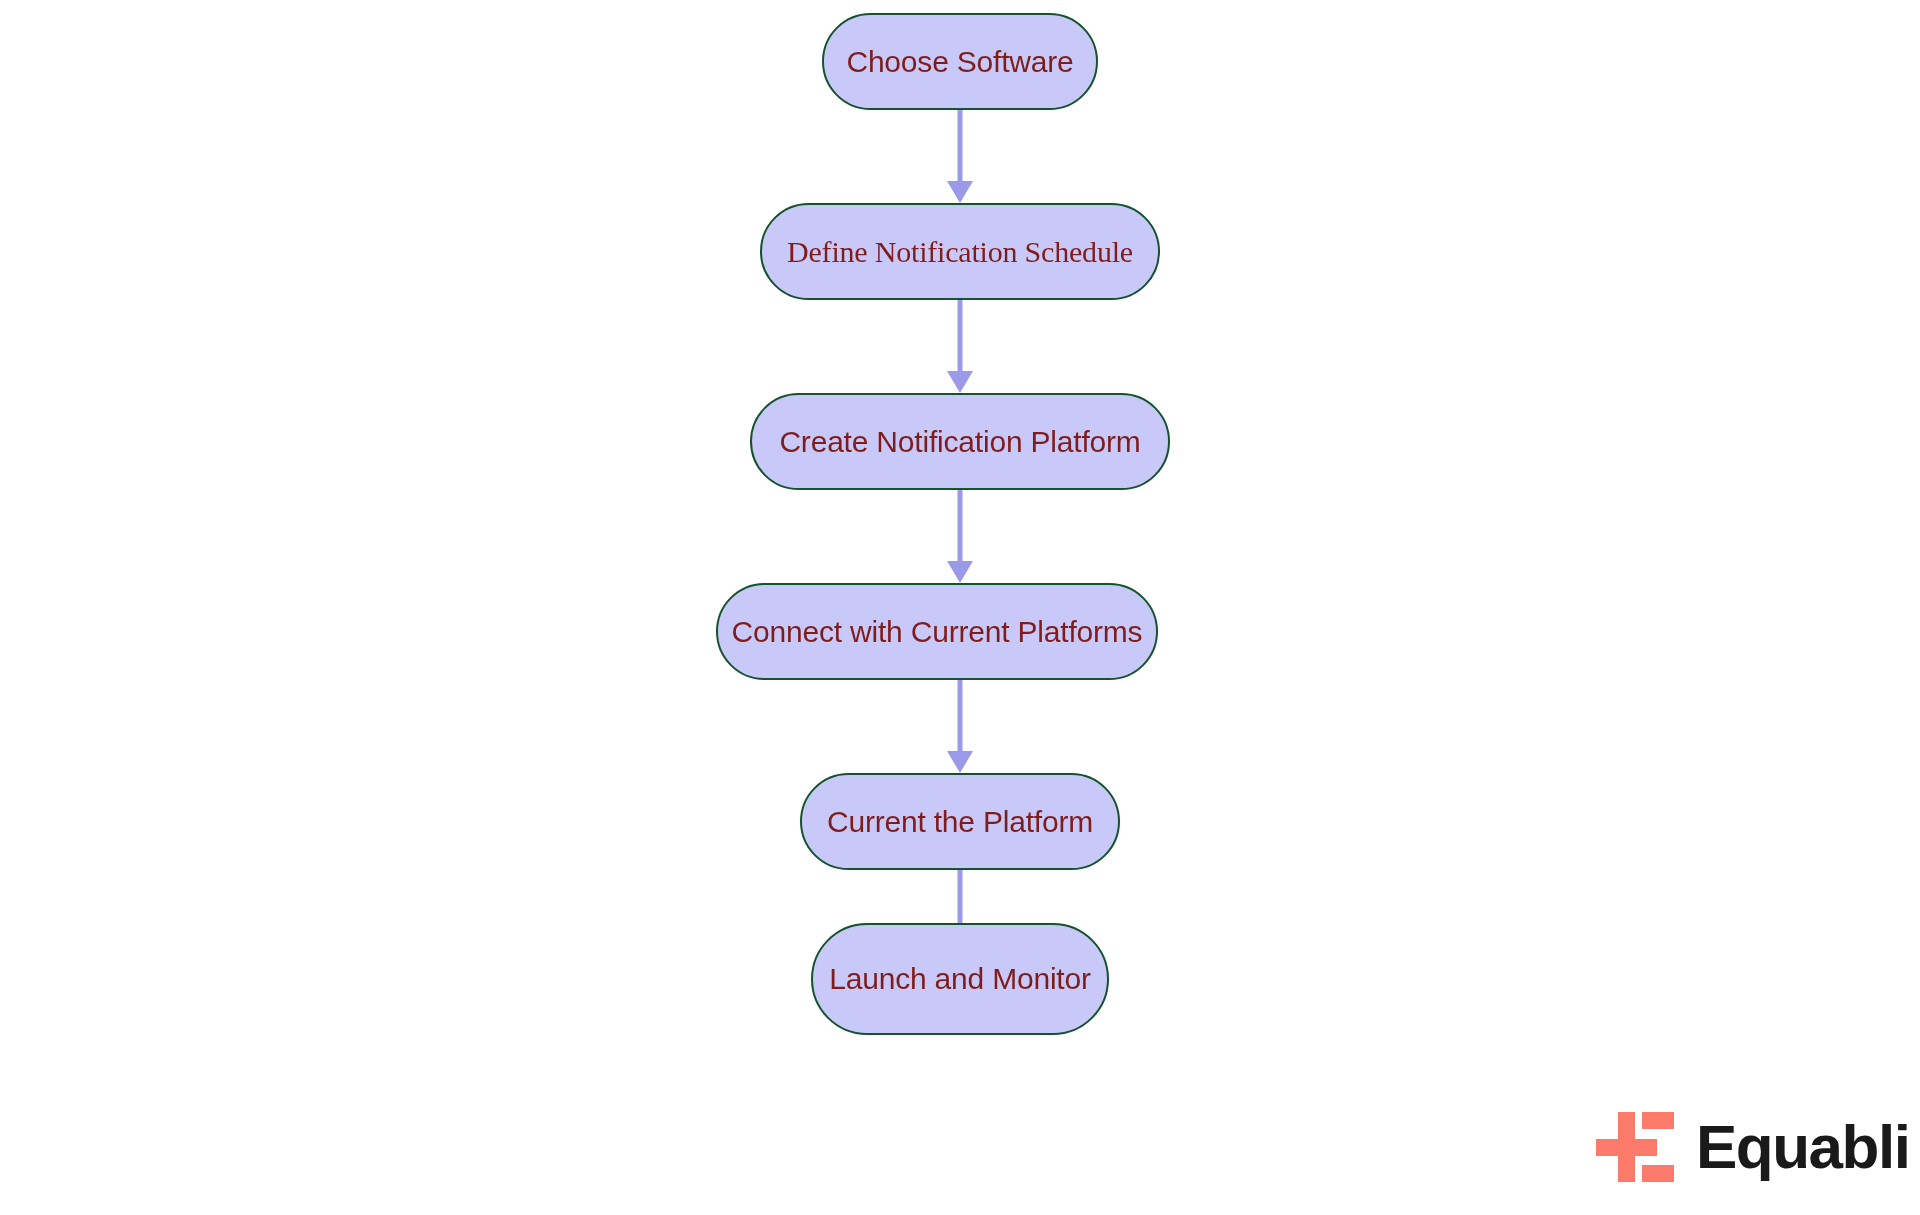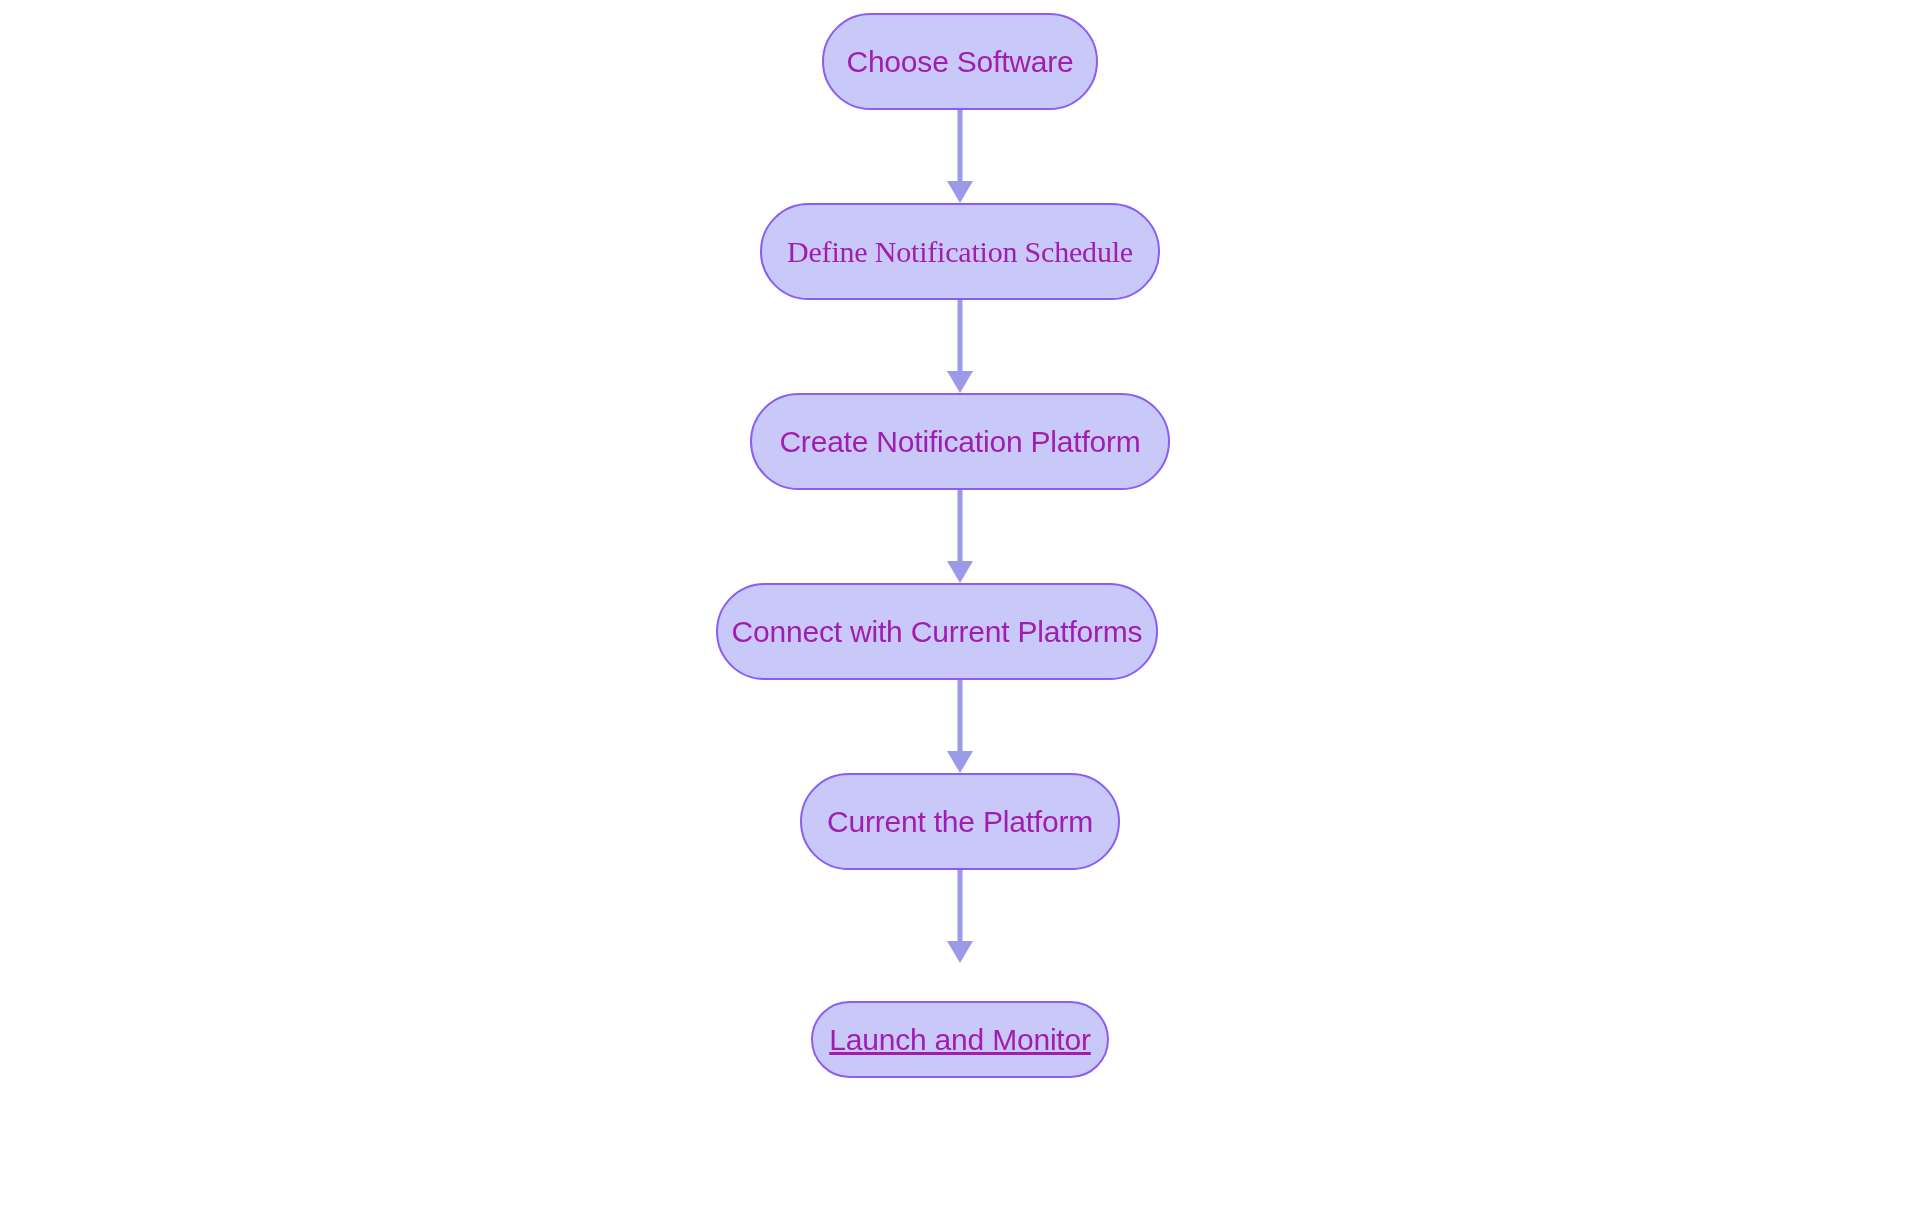--- a/index.html
+++ b/index.html
@@ -31,26 +31,26 @@
     width: 1920px;
     height: 1215px;
     pointer-events: none;
   }
 
   
   .node {
     position: absolute;
     box-sizing: border-box;
     background: #c9c9f9;
-    border: 2px solid #8b5cf6;
+    border: 2px solid #14532d;
     border-radius: 999px;
     display: flex;
     align-items: center;
     justify-content: center;
-    color: #a21caf;
+    color: #7f1d1d;
     font-family: "Liberation Sans", sans-serif;
     font-size: 30px;
     font-weight: 400;
     letter-spacing: -0.2px;
     white-space: nowrap;
     line-height: 1;
   }
 
   .node-label {
     display: block;
@@ -116,19 +116,32 @@
       </div>
       <div class="node" style="left: 750px; top: 393px; width: 420px; height: 97px;">
         <span class="node-label">Create Notification Platform</span>
       </div>
       <div class="node" style="left: 716px; top: 583px; width: 442px; height: 97px;">
         <span class="node-label">Connect with Current Platforms</span>
       </div>
       <div class="node" style="left: 800px; top: 773px; width: 320px; height: 97px;">
         <span class="node-label">Current the Platform</span>
       </div>
-      <div class="node" style="left: 811px; top: 1001px; width: 298px; height: 77px; text-decoration: underline;">
+      <div class="node" style="left: 811px; top: 923px; width: 298px; height: 112px;">
         <span class="node-label">Launch and Monitor</span>
       </div>
     </div>
 
+  <div id="brand-logo">
+    <svg id="brand-mark" viewBox="0 0 78 78" aria-hidden="true">
+
+      <rect x="22" y="4" width="17" height="70" fill="#fb7a6a"></rect>
+
+      <rect x="0" y="31" width="61" height="17" fill="#fb7a6a"></rect>
+
+      <rect x="46" y="4" width="32" height="17" fill="#fb7a6a"></rect>
+
+      <rect x="46" y="57" width="32" height="17" fill="#fb7a6a"></rect>
+    </svg>
+    <span id="brand-wordmark">Equabli</span>
+  </div>
 
 </div>
 
 </body></html>

